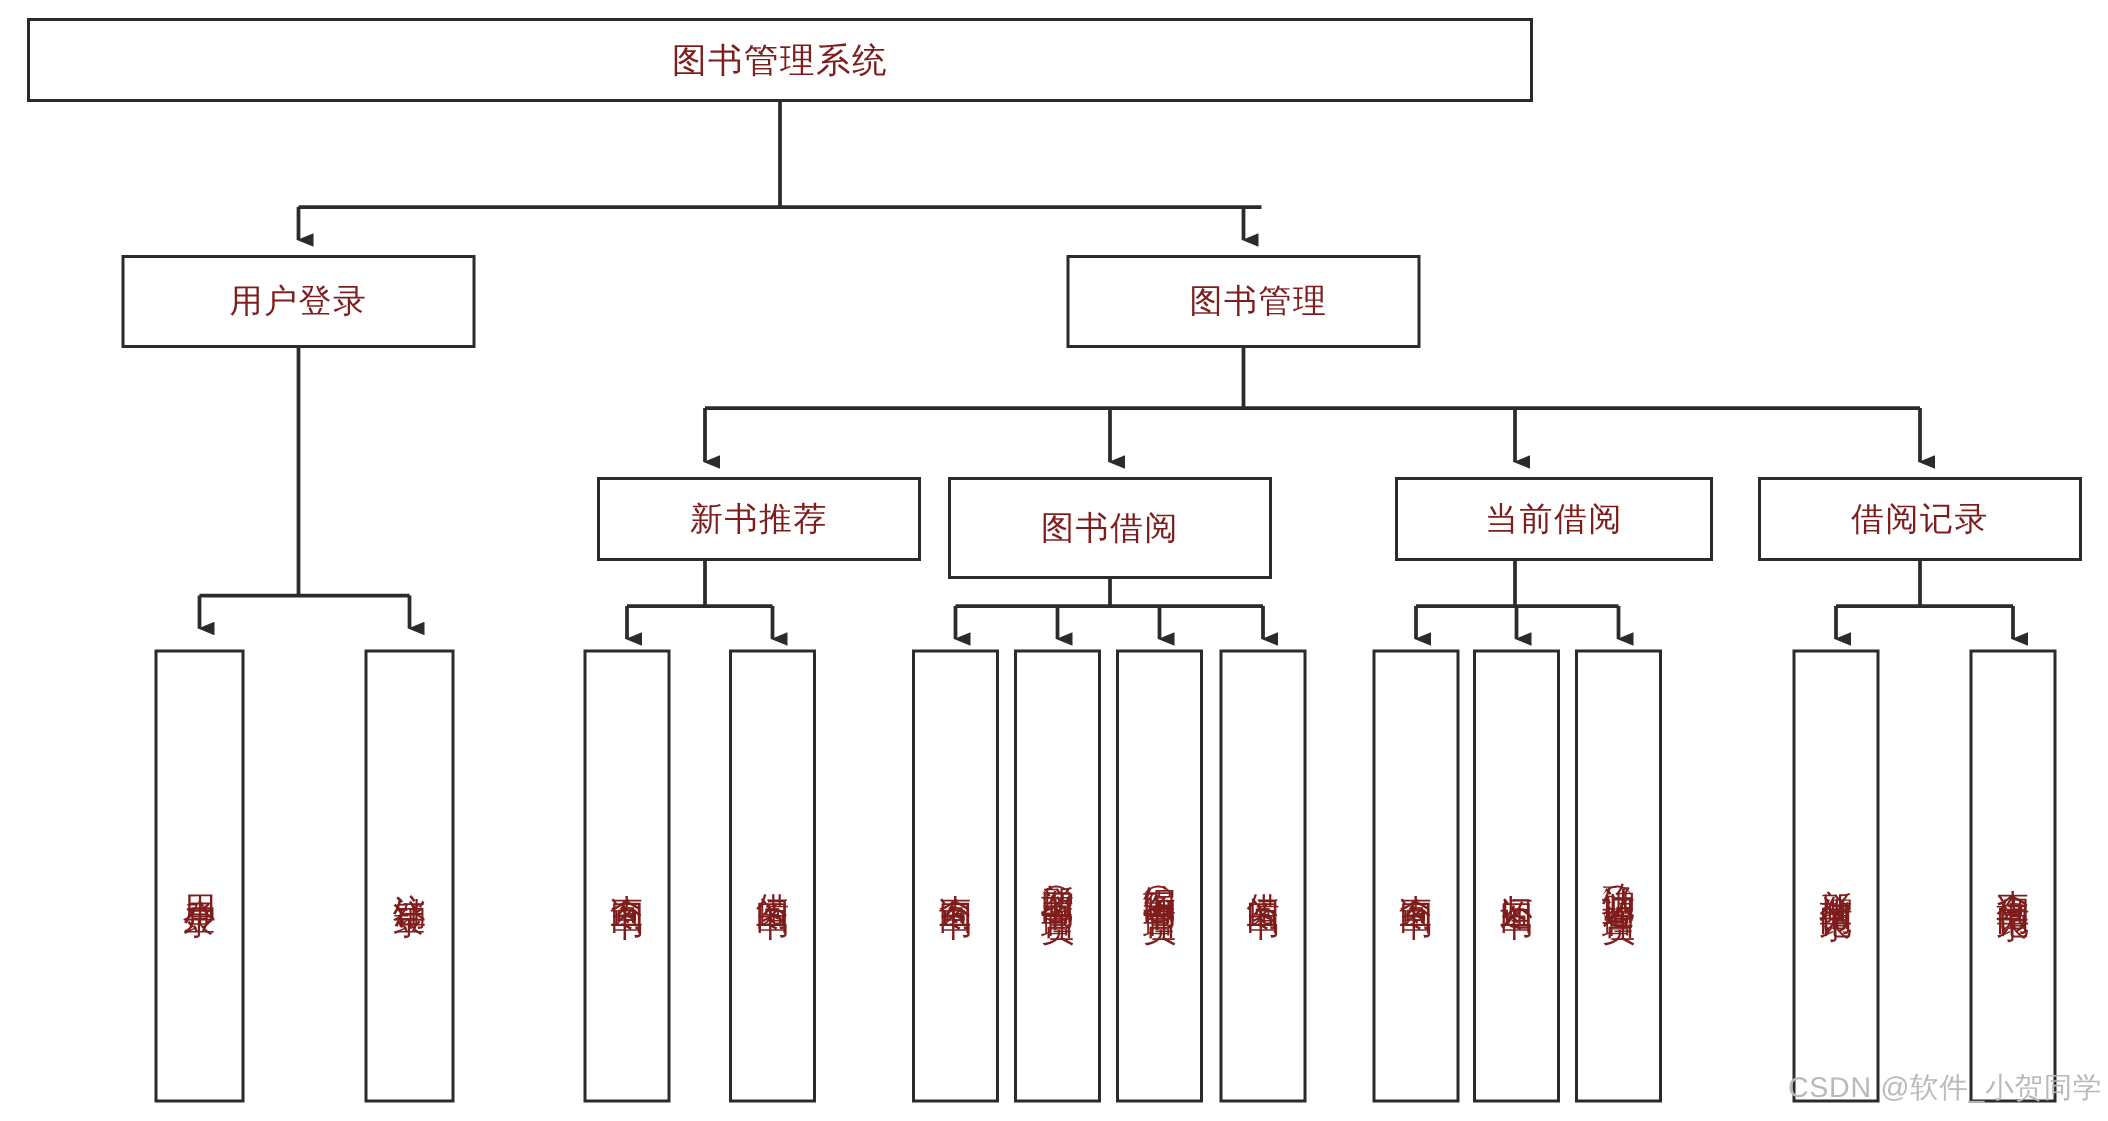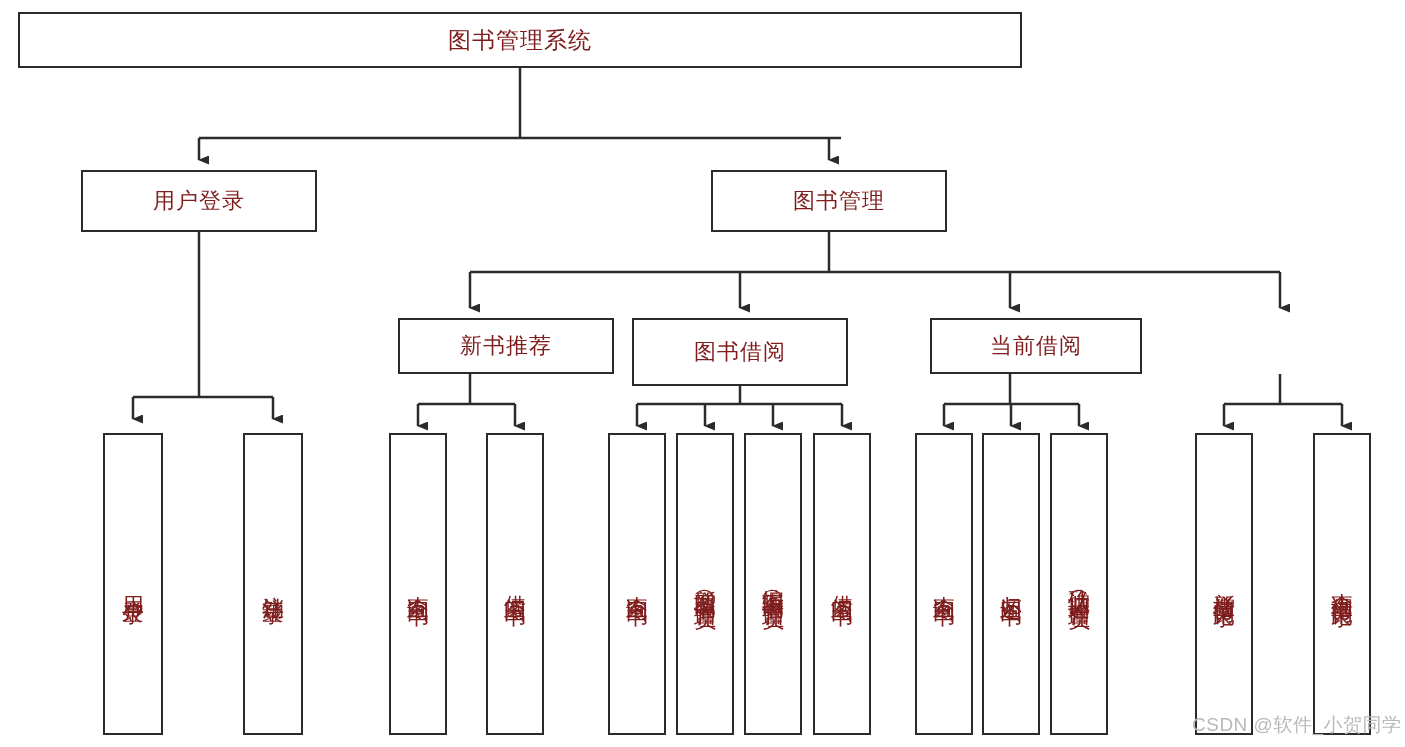--- a/index.html
+++ b/index.html
@@ -131,20 +131,23 @@
 
   <div class="node horiz" style="left:362px; top:318px; width:216px; height:56px;margin-left:36px;">
     <span>新书推荐</span>
   </div>
   <div class="node horiz" style="left:632px; top:318px; width:216px; height:68px;">
     <span>图书借阅</span>
   </div>
   <div class="node horiz" style="left:902px; top:318px; width:212px; height:56px;margin-left:28px;">
     <span>当前借阅</span>
   </div>
+  <div class="node horiz" style="left:1172px; top:318px; width:216px; height:56px;">
+    <span>借阅记录</span>
+  </div>
 
   <div class="node vert" style="left:103px; top:433px; width:60px; height:302px;">
     <span class="vlabel">用户登录</span>
   </div>
   <div class="node vert" style="left:243px; top:433px; width:60px; height:302px;">
     <span class="vlabel">注销登录</span>
   </div>
 
   <div class="node vert" style="left:389px; top:433px; width:58px; height:302px;">
     <span class="vlabel">查询图书</span>

